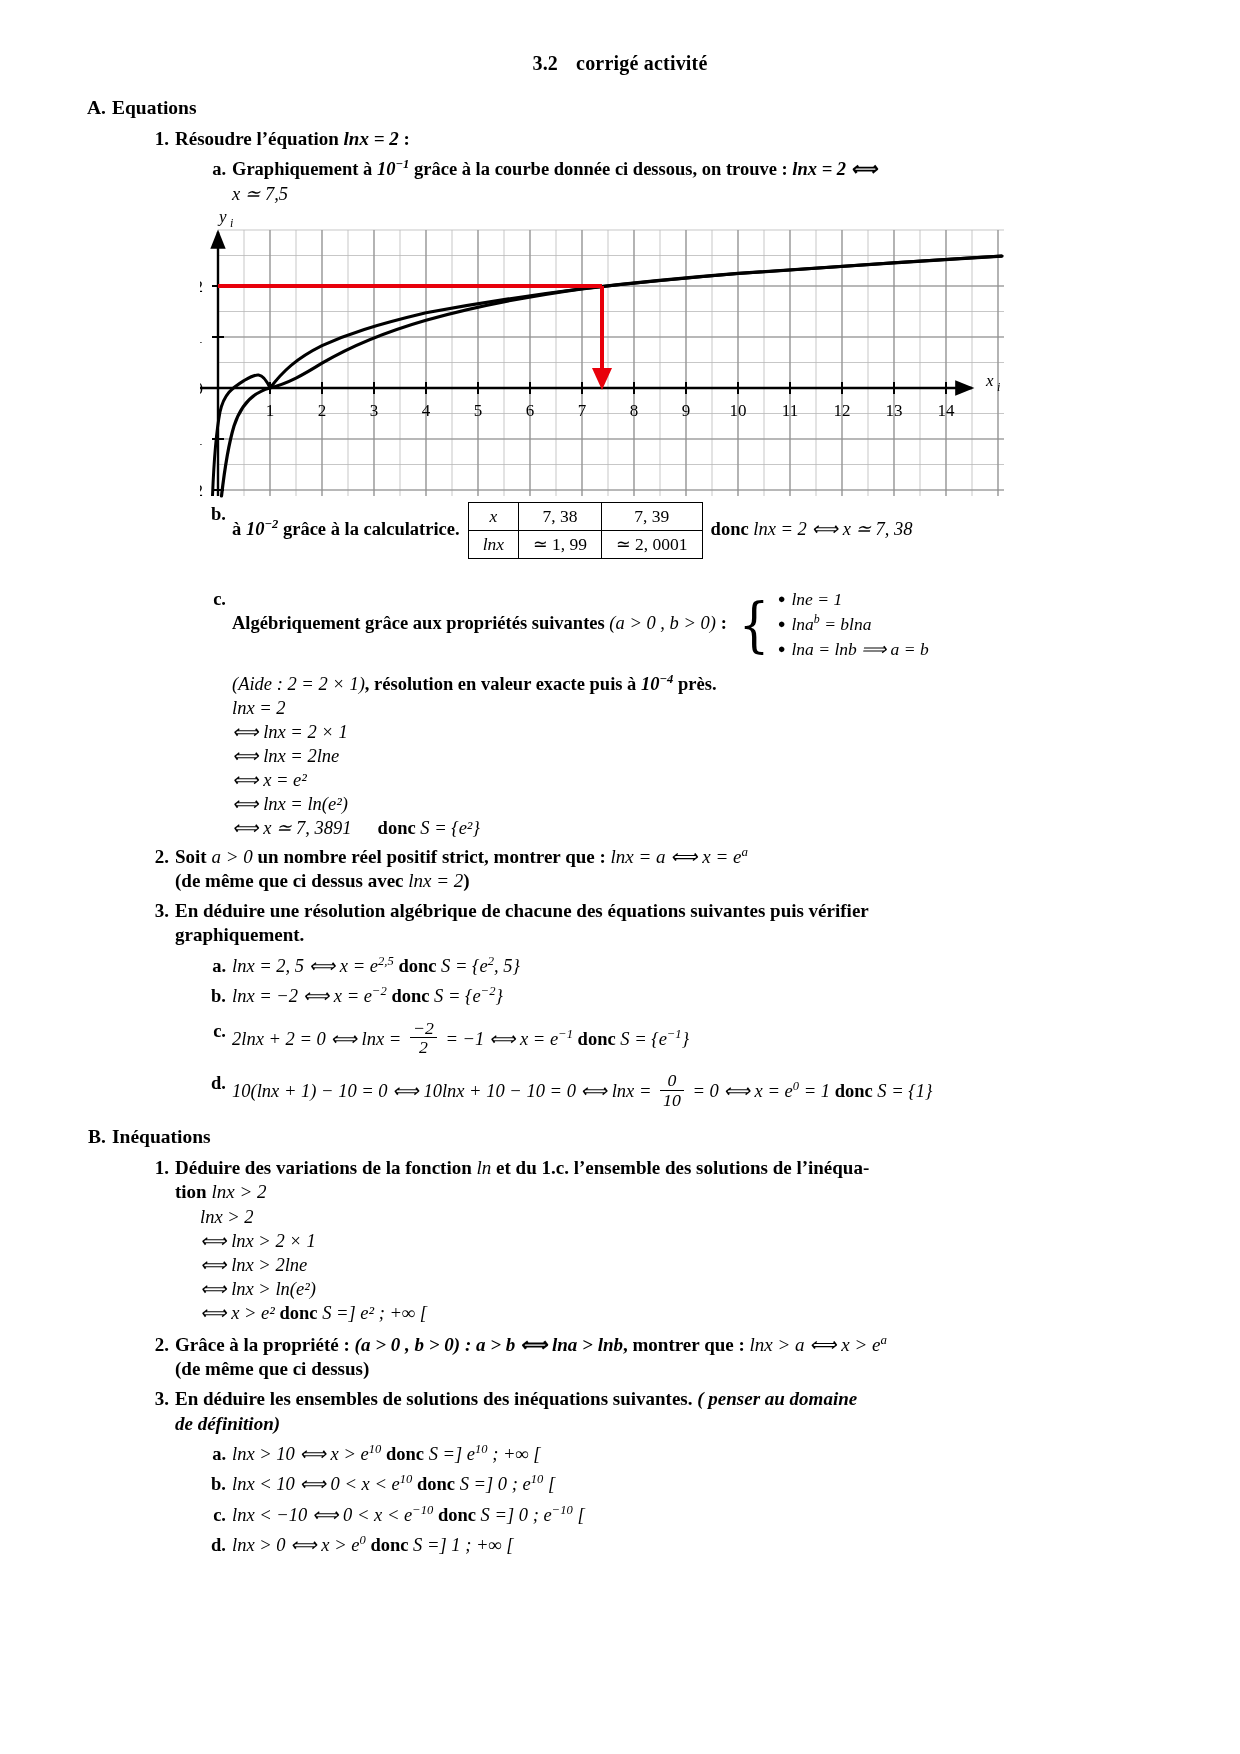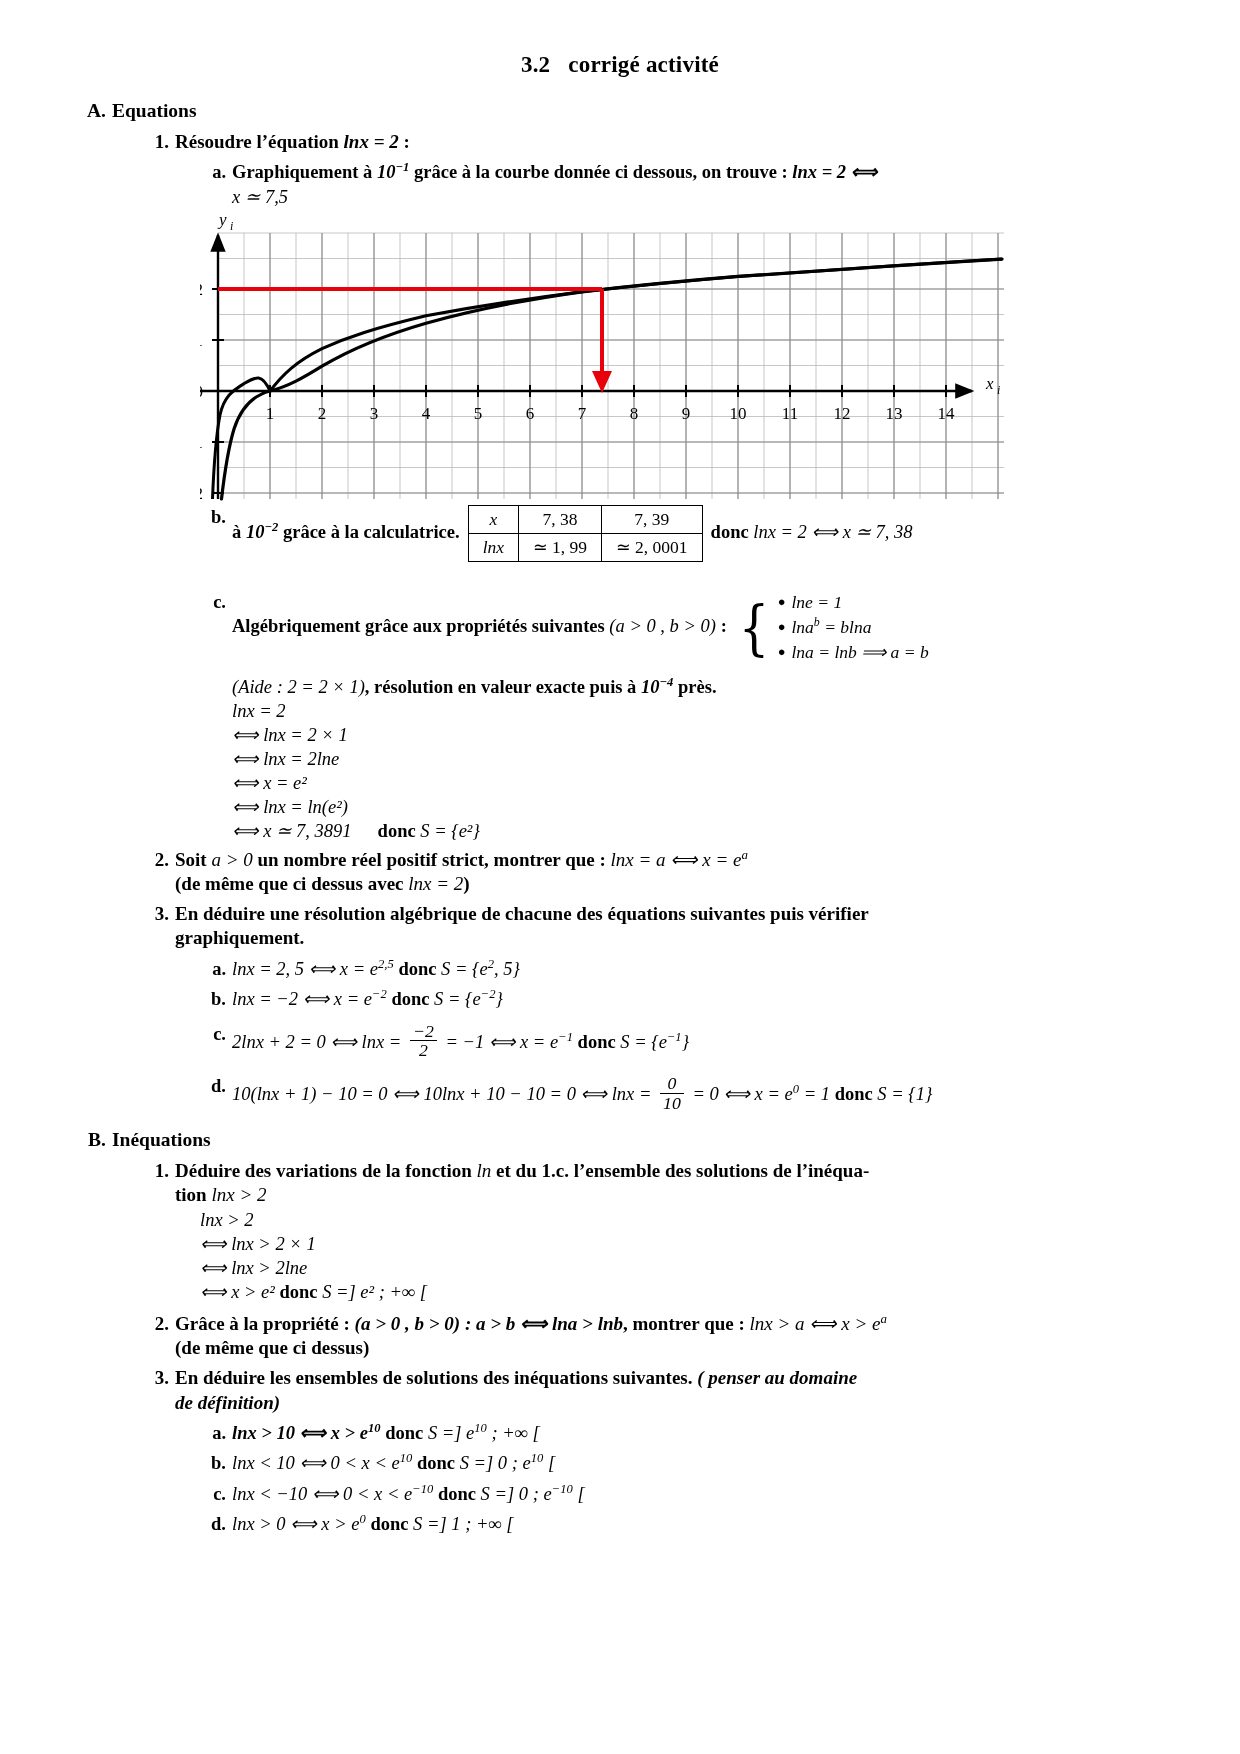--- a/index.html
+++ b/index.html
@@ -24,21 +24,21 @@
   }
   
   .bold { font-weight: bold; }
   .math {
     font-family: "Liberation Serif", serif;
     font-style: italic;
   }
   sup { font-size: 0.68em; vertical-align: super; line-height: 0; }
 
   h1.doc-title {
-    font-size: 23px;
+    font-size: 20px;
     font-weight: bold;
     text-align: center;
     margin: 0;
     padding-top: 52px;
     letter-spacing: 0.2px;
   }
   h1.doc-title .num { margin-right: 18px; }
 
   
   .lvl-A {
@@ -422,38 +422,39 @@
   <div class="lvl-1" style="margin-top:8px;">
     <span class="marker">1.</span>
     <span>Déduire des variations de la fonction </span><span class="math" style="font-weight:normal;">ln</span><span> et du 1.c. l’ensemble des solutions de l’inéqua-</span>
     <div><span>tion </span><span class="math" style="font-weight:normal;">lnx &gt; 2</span></div>
   </div>
 
   <div class="plainline" style="margin-left:200px;">
     <div class="math">lnx &gt; 2</div>
     <div class="math">⟺ lnx &gt; 2 × 1</div>
     <div class="math">⟺ lnx &gt; 2lne</div>
+    <div class="math">⟺ lnx &gt; ln(e²)</div>
     <div><span class="math">⟺ x &gt; e²</span><span class="bold"> donc </span><span class="math">S =] e² ;  +∞ [</span></div>
   </div>
 
   <div class="lvl-1" style="margin-top:8px;">
     <span class="marker">2.</span>
     <span>Grâce à la propriété : </span><span class="math" style="font-weight:bold;">(a &gt; 0 , b &gt; 0) : a &gt; b ⟺ lna &gt; lnb</span><span>, montrer que : </span><span class="math" style="font-weight:normal;"><span>lnx &gt; a ⟺ x &gt; e</span><sup>a</sup></span>
     <div>(de même que ci dessus)</div>
   </div>
 
   <div class="lvl-1" style="margin-top:6px;">
     <span class="marker">3.</span>
     <span>En déduire les ensembles de solutions des inéquations suivantes. </span><span style="font-style:italic;">( penser au domaine</span>
     <div style="font-style:italic;">de définition)</div>
   </div>
 
   <div class="lvl-a" style="margin-top:6px;">
     <span class="marker">a.</span>
-    <span class="math" style="font-weight:bold;margin-top:7px;"><span>lnx &gt; 10 ⟺ x &gt; e</span><sup>10</sup></span><span class="bold"> donc </span><span class="math" style="font-weight:normal;"><span>S =] e</span><sup>10</sup><span> ;  +∞ [</span></span>
+    <span class="math" style="font-weight:normal;margin-top:7px;"><span>lnx &gt; 10 ⟺ x &gt; e</span><sup>10</sup></span><span class="bold"> donc </span><span class="math" style="font-weight:normal;"><span>S =] e</span><sup>10</sup><span> ;  +∞ [</span></span>
   </div>
 
   <div class="lvl-a" style="margin-top:6px;">
     <span class="marker">b.</span>
     <span class="math" style="font-weight:normal;"><span>lnx &lt; 10 ⟺ 0 &lt; x &lt; e</span><sup>10</sup></span><span class="bold"> donc </span><span class="math" style="font-weight:normal;"><span>S =] 0 ;  e</span><sup>10</sup><span> [</span></span>
   </div>
 
   <div class="lvl-a" style="margin-top:6px;">
     <span class="marker">c.</span>
     <span class="math" style="font-weight:normal;"><span>lnx &lt; −10 ⟺ 0 &lt; x &lt; e</span><sup>−10</sup></span><span class="bold"> donc </span><span class="math" style="font-weight:normal;margin-top:24px;"><span>S =] 0 ;  e</span><sup>−10</sup><span> [</span></span>

